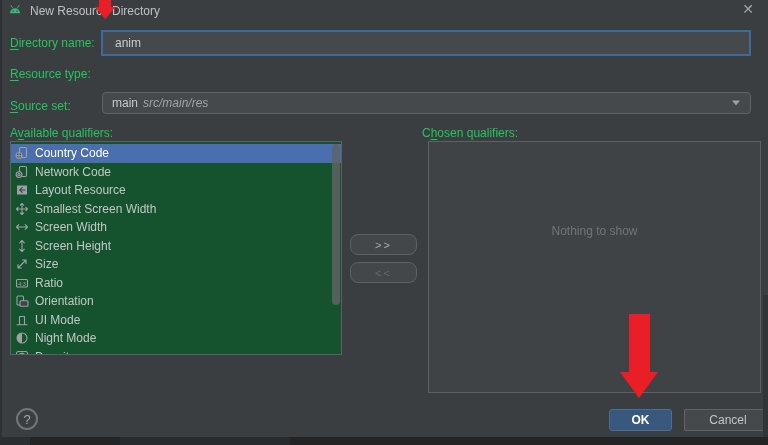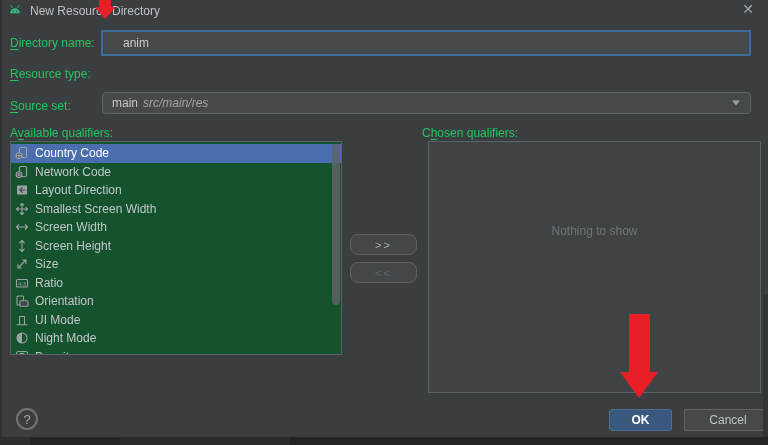--- a/index.html
+++ b/index.html
@@ -23,21 +23,21 @@
   .mn{text-decoration:underline;text-underline-offset:2px;}
   #lbl-dir{left:10px;top:36px;}
   #lbl-res{left:10px;top:67px;}
   #lbl-src{left:10px;top:99px;}
   #lbl-avail{left:10px;top:126px;}
   #lbl-chosen{left:422px;top:126px;}
 
   .input-dir{
     position:absolute;left:101px;top:30px;width:650px;height:26px;box-sizing:border-box;
     background:#45494b;border:2px solid #3d6b9c;color:#caccce;font-size:12px;
-    padding:0 20px;font-family:inherit;outline:none;border-radius:1px;
+    padding:0 12px;font-family:inherit;outline:none;border-radius:1px;
   }
   .combo{
     position:absolute;left:102px;width:649px;height:22px;box-sizing:border-box;
     background:#45494b;border:1px solid #5f6466;border-radius:4px;
     display:flex;align-items:center;padding:0 9px;font-size:12px;color:#c6c9cb;white-space:nowrap;
   }
   #combo-res{top:61px;} #combo-src{top:92px;}
   .combo .caret{
     position:absolute;right:10px;top:50%;transform:translateY(-50%);
     width:0;height:0;border-left:4px solid transparent;border-right:4px solid transparent;
@@ -138,21 +138,21 @@
           <circle cx="4" cy="9.6" r="2.9" fill="#3f4346"></circle>
           <circle cx="4" cy="9.6" r="1.1"></circle>
         </svg>
         <span>Network Code</span>
       </div>
       <div class="row">
         <svg width="14" height="14" viewBox="0 0 14 14" fill="none" stroke="#9ba1a5" stroke-width="1.1" stroke-linecap="round" stroke-linejoin="round">
           <rect x="2" y="2.5" width="10" height="9" fill="#9ba1a5" stroke="none"></rect>
           <path d="M10 7H5M7.2 4.6 4.8 7l2.4 2.4" stroke="#3f4346"></path>
         </svg>
-        <span>Layout Direction</span>
+        <span>Layout Resource</span>
       </div>
       <div class="row">
         <svg width="14" height="14" viewBox="0 0 14 14" fill="none" stroke="#9ba1a5" stroke-width="1.1" stroke-linecap="round" stroke-linejoin="round">
           <path d="M7 1.5v11M1.5 7h11M7 1.5 5.4 3.1M7 1.5l1.6 1.6M7 12.5l-1.6-1.6M7 12.5l1.6-1.6M1.5 7l1.6-1.6M1.5 7l1.6 1.6M12.5 7l-1.6-1.6M12.5 7l-1.6 1.6"></path>
         </svg>
         <span>Smallest Screen Width</span>
       </div>
       <div class="row">
         <svg width="14" height="14" viewBox="0 0 14 14" fill="none" stroke="#9ba1a5" stroke-width="1.1" stroke-linecap="round" stroke-linejoin="round">
           <path d="M1.5 7h11M1.5 7l2.3-2.3M1.5 7l2.3 2.3M12.5 7l-2.3-2.3M12.5 7l-2.3 2.3"></path>

